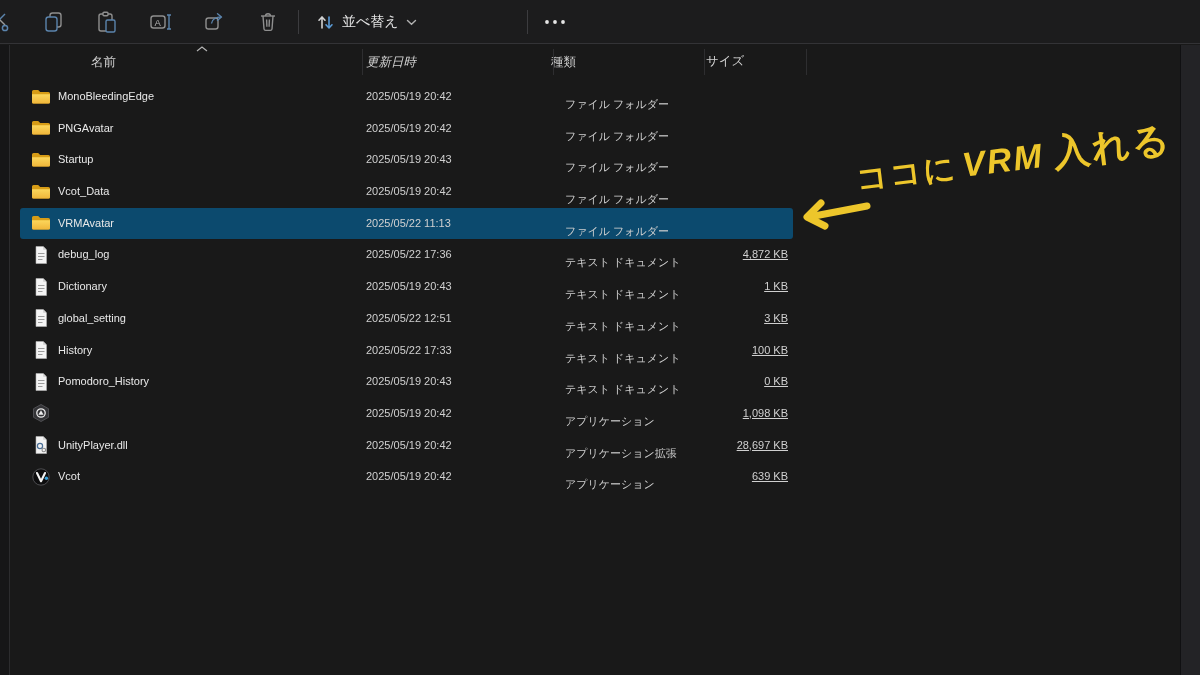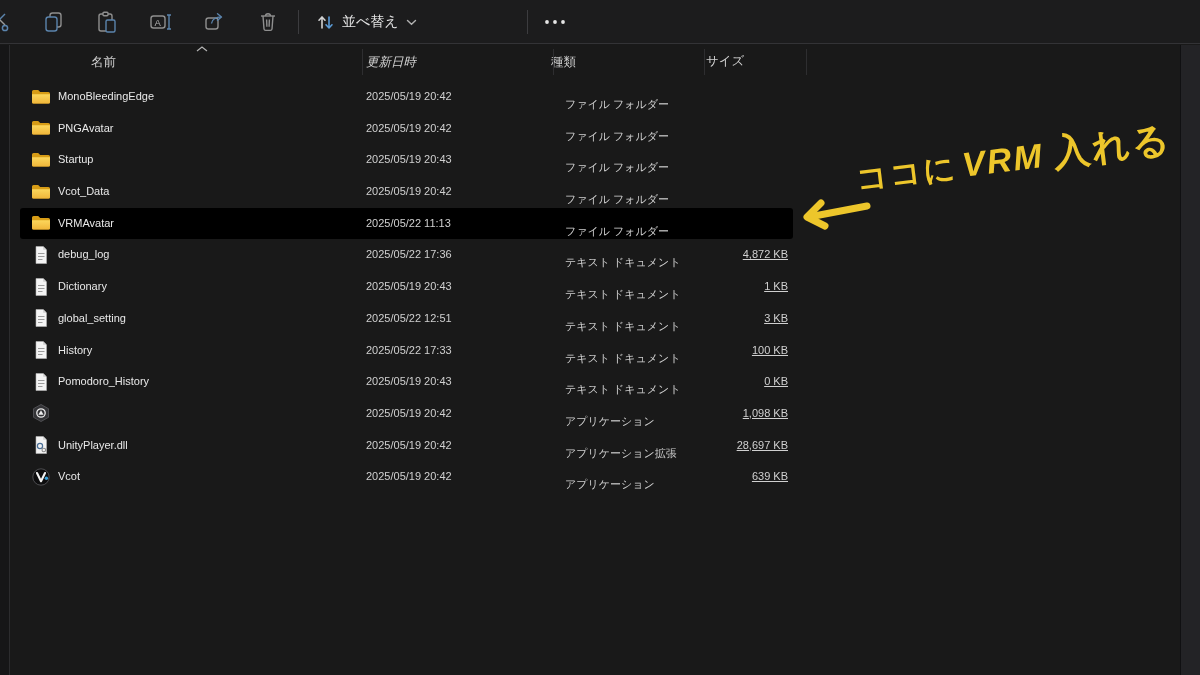--- a/index.html
+++ b/index.html
@@ -29,21 +29,21 @@
   .col-sep { position:absolute; top:4px; width:1px; height:26px; background:#2e2e30; }
   .sort-caret { position:absolute; left:196px; top:1px; }
   
   .nav-edge { position:absolute; left:0; top:45px; width:10px; height:630px;
     background:#161617; border-right:1px solid #2c2c2e; }
   .scroll-gutter { position:absolute; left:1180px; top:45px; width:20px; height:630px;
     background:#232326; border-left:1px solid #101012; }
   
   .file-list { position:absolute; top:81px; left:20px; width:773px; }
   .file-row { position:relative; height:31.7px; font-size:11px; border-radius:3px; }
-  .file-row.selected { background:#000000; }
+  .file-row.selected { background:#0c4a6e; }
   .file-row .f-icon { position:absolute; left:11px; top:5.5px; width:20px; height:20px; }
   .file-row .f-name { position:absolute; left:38px; top:0; line-height:31.7px; color:#e8e8e8; white-space:nowrap; }
   .file-row .f-date { position:absolute; left:346px; top:0; line-height:31.7px; color:#d0d0d0; }
   .file-row .f-type { position:absolute; left:545px; top:0; line-height:31.7px; color:#d0d0d0; white-space:nowrap;margin-top:8px; }
   .file-row .f-size { position:absolute; left:590px; top:0; width:178px; line-height:31.7px; color:#d0d0d0; text-align:right;text-decoration:underline; }
   
   .annot-arrow { position:absolute; left:795px; top:193px; }
   .annot-text {
     position:absolute; left:856px; top:153px; transform:rotate(-7deg);
     transform-origin:left center; color:#edc62b; font-weight:bold; white-space:nowrap;

